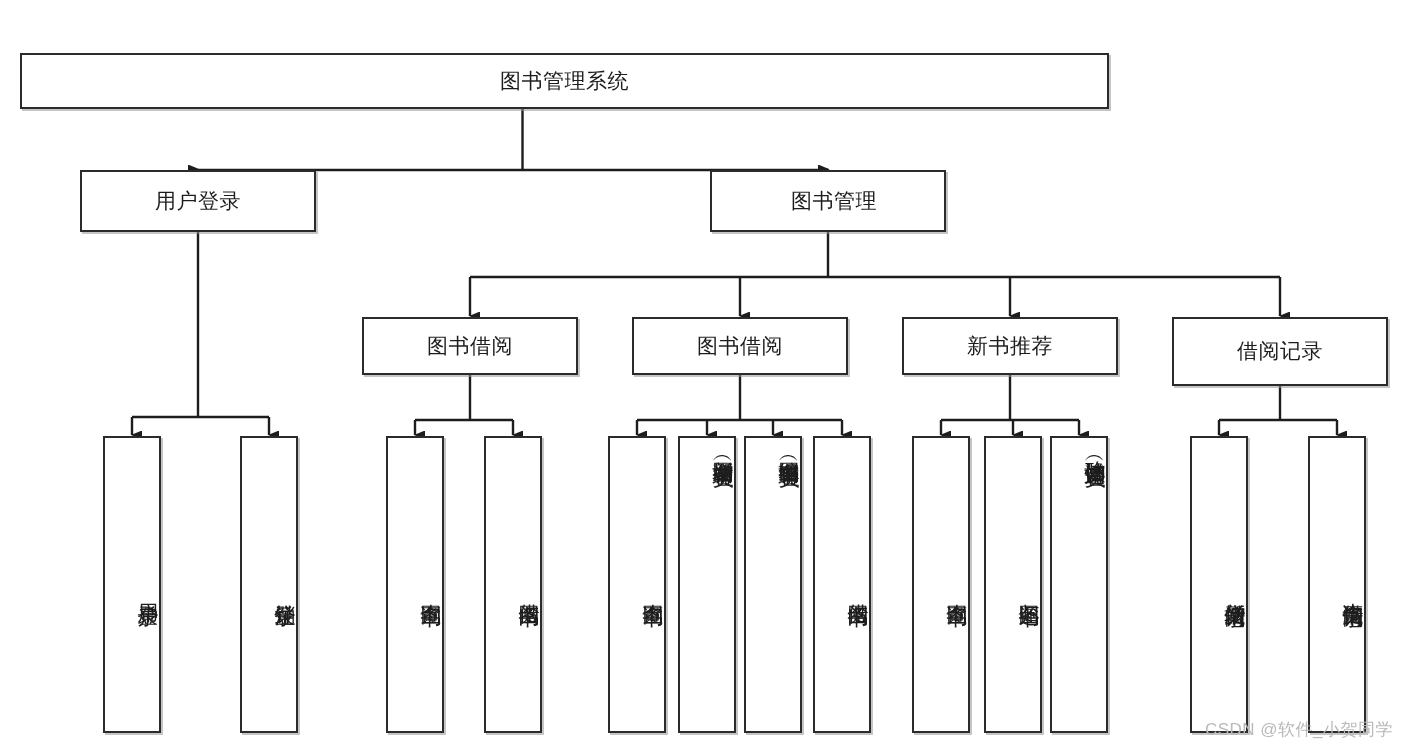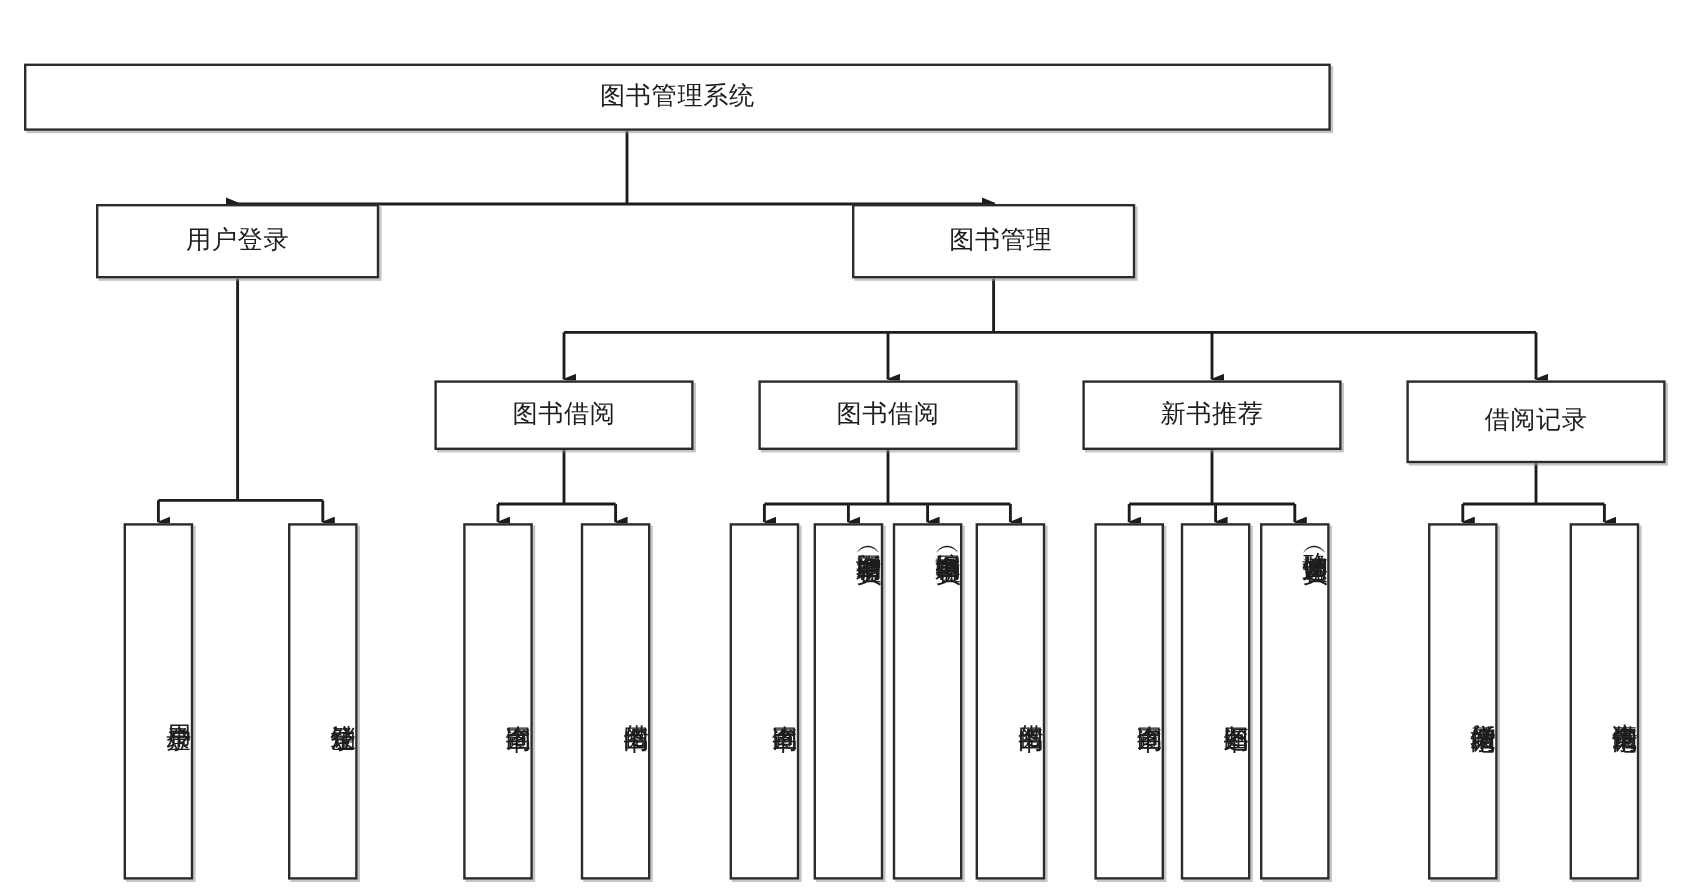--- a/index.html
+++ b/index.html
@@ -174,13 +174,14 @@
       <div class="node vertical v-top" style="left: 1050px; top: 436px; width: 58px; height: 297px;">
         <div class="node-label">确认归还（管理员）</div>
       </div>
       <div class="node vertical v-mid" style="left: 1190px; top: 436px; width: 58px; height: 297px;">
         <div class="node-label">新增借阅记录</div>
       </div>
       <div class="node vertical v-mid" style="left: 1308px; top: 436px; width: 58px; height: 297px;">
         <div class="node-label">查询借阅记录</div>
       </div>
     </div>
+  <div id="watermark">CSDN @软件_小贺同学</div>
 </div>
 
 </body></html>

